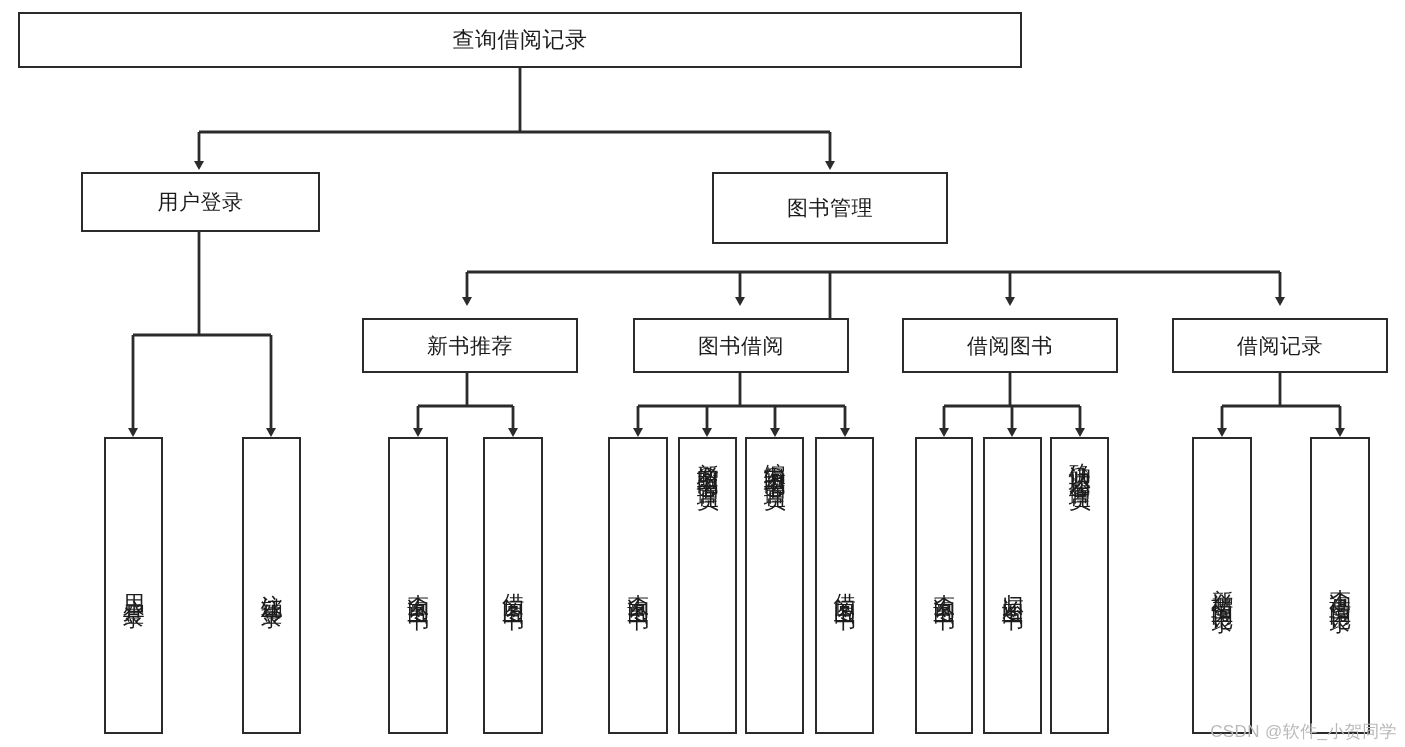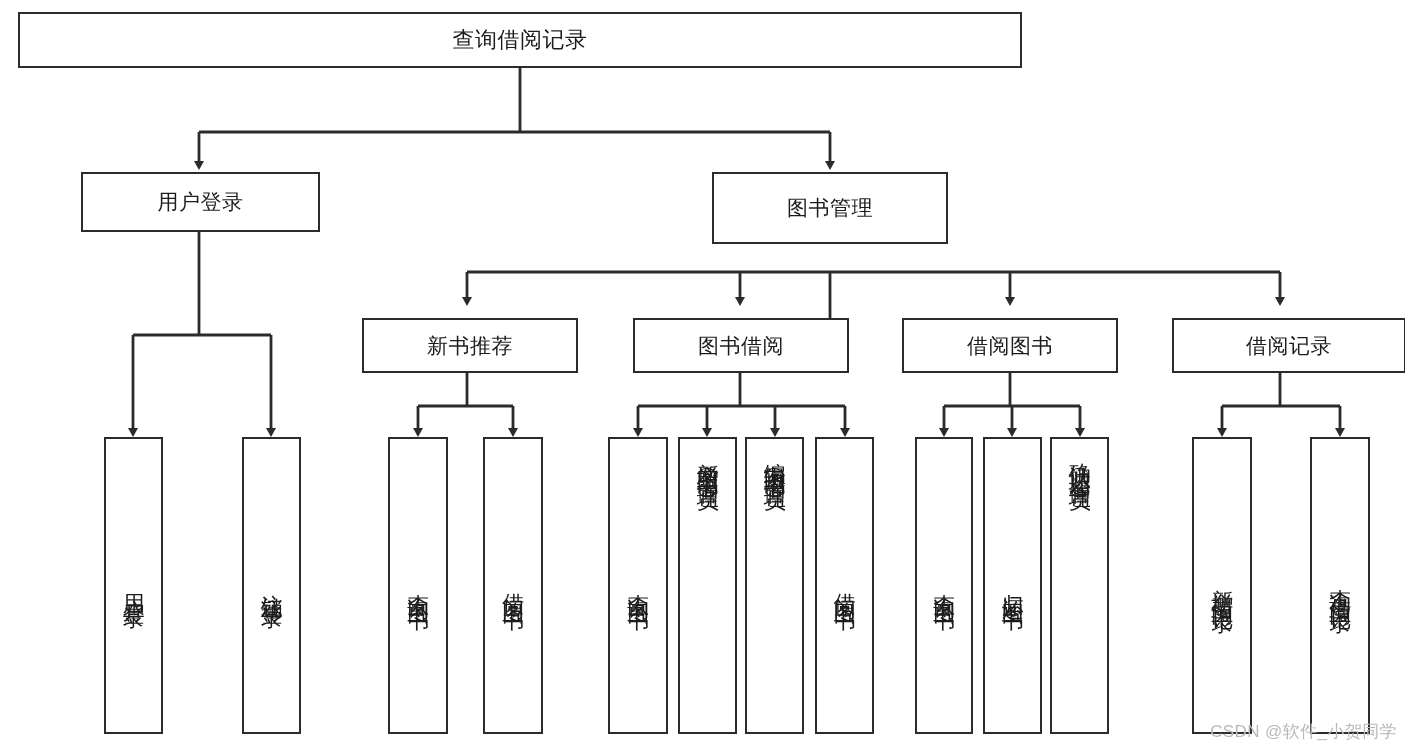--- a/index.html
+++ b/index.html
@@ -150,21 +150,21 @@
   </div>
 
   <div class="node level2" style="left:633px;top:318px;width:216px;height:55px;align-items:center;">
     <span class="label">图书借阅</span>
   </div>
 
   <div class="node level2" style="left:902px;top:318px;width:216px;height:55px;">
     <span class="label">借阅图书</span>
   </div>
 
-  <div class="node level2" style="left:1172px;top:318px;width:234px;height:55px;">
+  <div class="node level2" style="left:1172px;top:318px;width:216px;height:55px;">
     <span class="label">借阅记录</span>
   </div>
 
   <div class="node leaf short" style="left:104px;top:437px;width:59px;height:297px;">
     <span class="label">用户登录</span>
   </div>
 
   <div class="node leaf short" style="left:242px;top:437px;width:59px;height:297px;">
     <span class="label">注销登录</span>
   </div>

